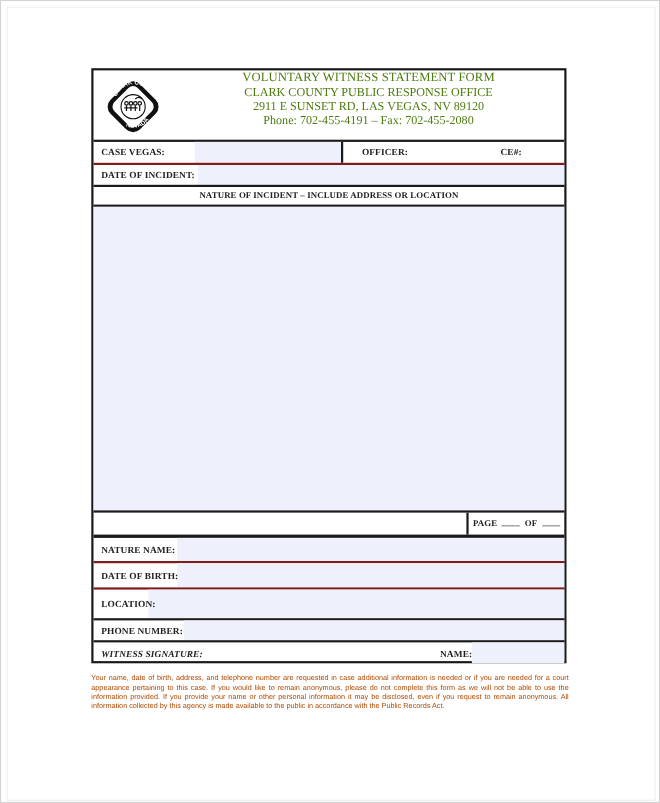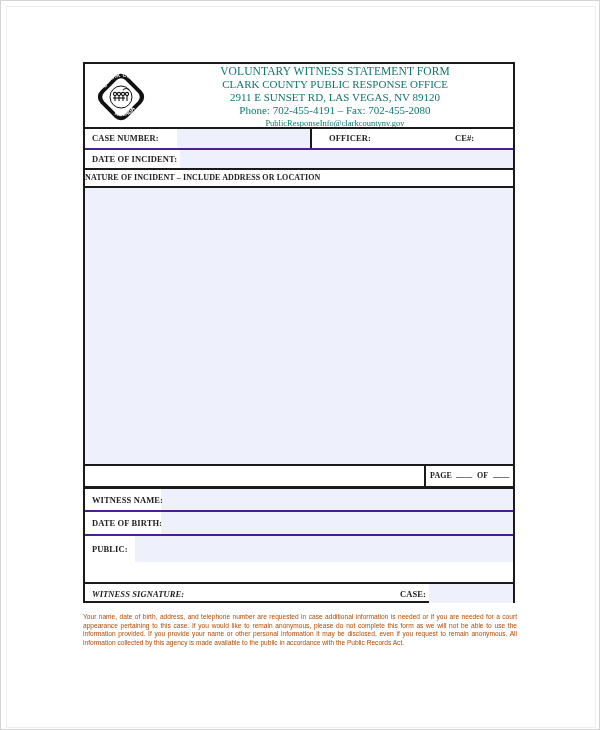--- a/index.html
+++ b/index.html
@@ -19,37 +19,37 @@
     .form {
       position: absolute; left: 83px; top: 62px; width: 432px; height: 541px;
       border: 2px solid #1a1a1a; box-sizing: border-box; background: #fff;
     }
     .header { position: absolute; left: 0; top: 0; width: 428px; height: 63px; }
     .logo {
       position: absolute; left: 8px; top: 5px; width: 56px; height: 56px;
     }
     .header-text {
       position: absolute; left: 80px; top: 1px; width: 340px; text-align: center;
-      color: #0f766e;
+      color: #4d7c0f;
     }
     .header-text .title { font-size: 11.5px; line-height: 13px; letter-spacing: 0.1px; }
     .header-text .sub { font-size: 11px; line-height: 13px; }
     .header-text .email { font-size: 8.5px; line-height: 12px; }
 
     .row {
       position: absolute; left: 0; width: 428px; box-sizing: border-box;
       border-top: 2px solid #1a1a1a;
     }
     .lbl {
       position: absolute; font-size: 8.5px; font-weight: bold; color: #222;
       letter-spacing: 0.1px; white-space: nowrap;
     }
     .fill { position: absolute; background: #eef0fc; }
     .vline { position: absolute; background: #1a1a1a; width: 2px; }
-    .thin-top { border-top: 2px solid #4c1d95; }
+    .thin-top { border-top: 2px solid #7f1d1d; }
     .footer-note {
       position: absolute; left: 83px; top: 613px; width: 434px;
       font-family: "Liberation Sans", sans-serif; font-size: 6.6px; line-height: 8.6px;
       color: #b04a00; text-align: justify;
     }
   </style>
 </head>
 <body>
 
 <div class="page-frame">
@@ -89,72 +89,75 @@
         <text font-size="5.6" font-weight="bold" fill="#fff" font-family="Liberation Sans, sans-serif">
           <textPath href="#botArc" startOffset="22%">NEVADA</textPath>
         </text>
       </svg>
     </div>
     <div class="header-text">
       <div class="title">VOLUNTARY WITNESS STATEMENT FORM</div>
       <div class="sub">CLARK COUNTY PUBLIC RESPONSE OFFICE</div>
       <div class="sub">2911 E SUNSET RD, LAS VEGAS, NV 89120</div>
       <div class="sub">Phone: 702-455-4191 – Fax: 702-455-2080</div>
-      <div class="email">PublicResponseInfo@clarkcountynv.gov</div>
     </div>
   </div>
 
   <div class="row" style="top:63px;height:21px;">
     <div class="fill" style="left:92px;top:0;width:133px;height:19px;"></div>
-    <span class="lbl" style="left:7px;top:4px;">CASE NUMBER:</span>
+    <span class="lbl" style="left:7px;top:4px;">CASE VEGAS:</span>
     <div class="vline" style="left:225px;top:0;height:19px;"></div>
     <span class="lbl" style="left:232px;top:4px;margin-left:12px;">OFFICER:</span>
     <div style="position:absolute;left:280px;top:0;width:100px;height:19px;"></div>
     <span class="lbl" style="left:370px;top:4px;">CE#:</span>
     <div style="position:absolute;left:392px;top:0;width:36px;height:19px;"></div>
   </div>
 
   <div class="row thin-top" style="top:84px;height:20px;">
     <div class="fill" style="left:95px;top:0;width:333px;height:18px;"></div>
     <span class="lbl" style="left:7px;top:4px;">DATE OF INCIDENT:</span>
   </div>
 
   <div class="row" style="top:104px;height:18px;">
-    <span class="lbl" style="left:0;width:428px;text-align:left;top:3px;font-size:8px;">NATURE OF INCIDENT – INCLUDE ADDRESS OR LOCATION</span>
+    <span class="lbl" style="left:0;width:428px;text-align:center;top:3px;font-size:8px;">NATURE OF INCIDENT – INCLUDE ADDRESS OR LOCATION</span>
   </div>
 
   <div class="row" style="top:122px;height:278px;">
     <div class="fill" style="left:0;top:0;width:428px;height:276px;"></div>
   </div>
 
   <div class="row" style="top:400px;height:34px;">
     <div class="vline" style="left:339px;top:0;height:20px;"></div>
     <span class="lbl" style="left:345px;top:5px;font-size:8px;">PAGE</span>
     <span class="lbl" style="left:371px;top:4px;font-size:8px;">____</span>
     <span class="lbl" style="left:392px;top:5px;font-size:8px;">OF</span>
     <span class="lbl" style="left:408px;top:4px;font-size:8px;">____</span>
   </div>
 
   <div class="row" style="top:422px;height:24px;border-top-width:3px;">
     <div class="fill" style="left:76px;top:0;width:352px;height:21px;"></div>
-    <span class="lbl" style="left:7px;top:6px;">WITNESS NAME:</span>
+    <span class="lbl" style="left:7px;top:6px;">NATURE NAME:</span>
   </div>
 
   <div class="row thin-top" style="top:446px;height:36px;">
     <div class="fill" style="left:76px;top:0;width:352px;height:22px;"></div>
     <span class="lbl" style="left:7px;top:6px;">DATE OF BIRTH:</span>
   </div>
 
   <div class="row thin-top" style="top:470px;height:28px;">
     <div class="fill" style="left:50px;top:0;width:378px;height:26px;"></div>
-    <span class="lbl" style="left:7px;top:8px;">PUBLIC:</span>
+    <span class="lbl" style="left:7px;top:8px;">LOCATION:</span>
   </div>
 
+  <div class="row" style="top:498px;height:20px;">
+    <div class="fill" style="left:82px;top:0;width:346px;height:18px;"></div>
+    <span class="lbl" style="left:7px;top:4px;">PHONE NUMBER:</span>
+  </div>
 
   <div class="row" style="top:518px;height:21px;">
     <div style="position:absolute;left:110px;top:0;width:200px;height:19px;"></div>
     <span class="lbl" style="left:7px;top:5px;font-style:italic;">WITNESS SIGNATURE:</span>
-    <span class="lbl" style="left:315px;top:5px;">CASE:</span>
+    <span class="lbl" style="left:315px;top:5px;">NAME:</span>
     <div class="fill" style="left:344px;top:0;width:84px;height:19px;"></div>
   </div>
 </div>
 
 <div class="footer-note">Your name, date of birth, address, and telephone number are requested in case additional information is needed or if you are needed for a court appearance pertaining to this case.  If you would like to remain anonymous, please do not complete this form as we will not be able to use the information provided. If you provide your name or other personal information it may be disclosed, even if you request to remain anonymous. All information collected by this agency is made available to the public in accordance with the Public Records Act.</div>
 
 </body></html>

